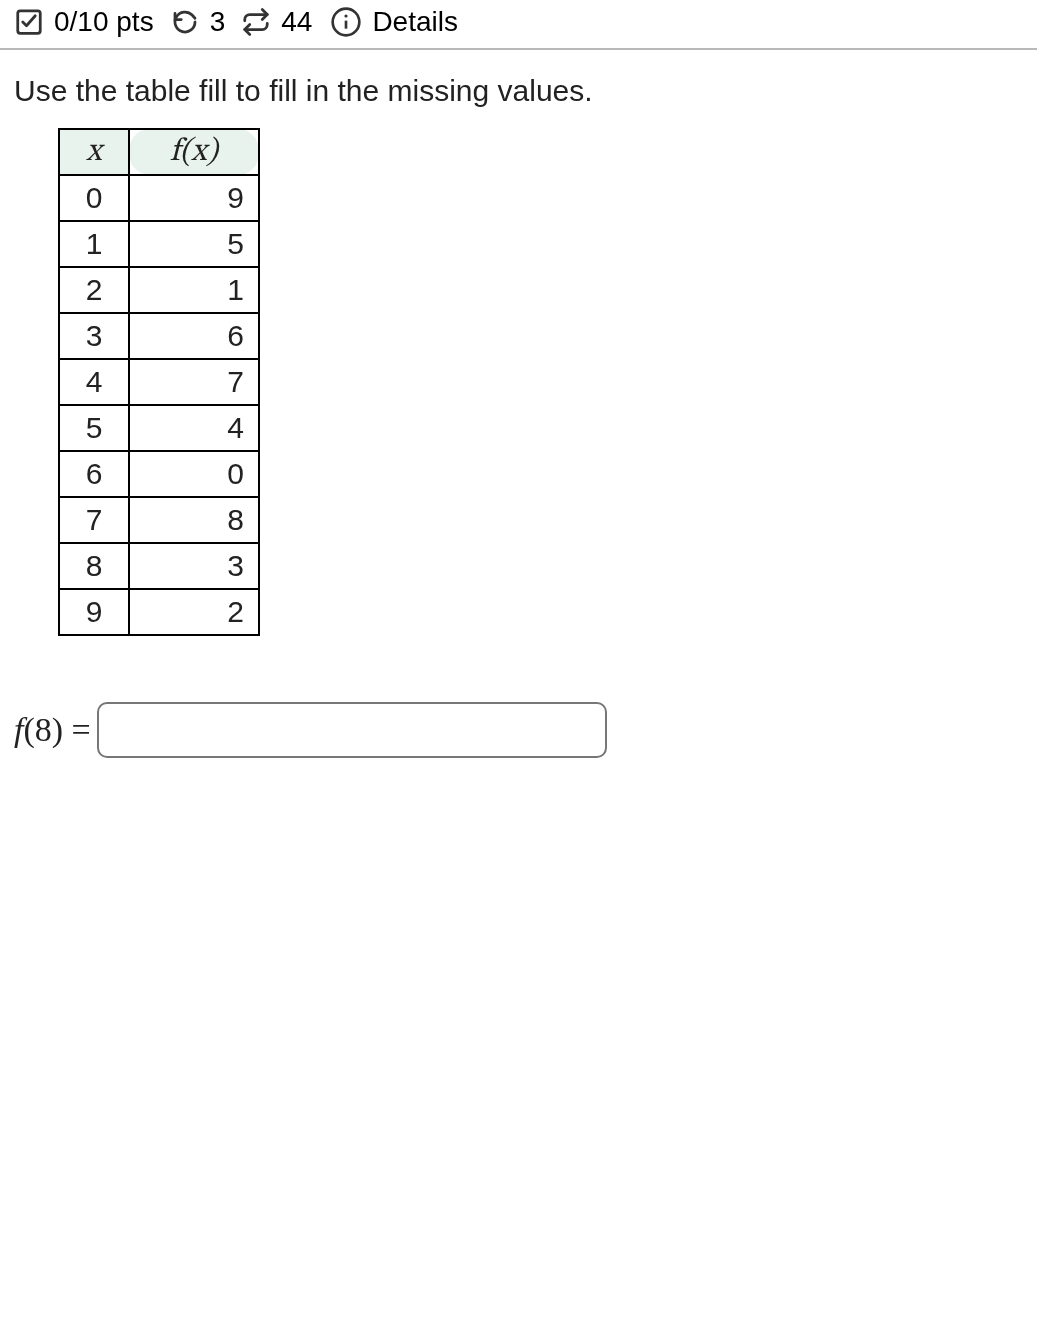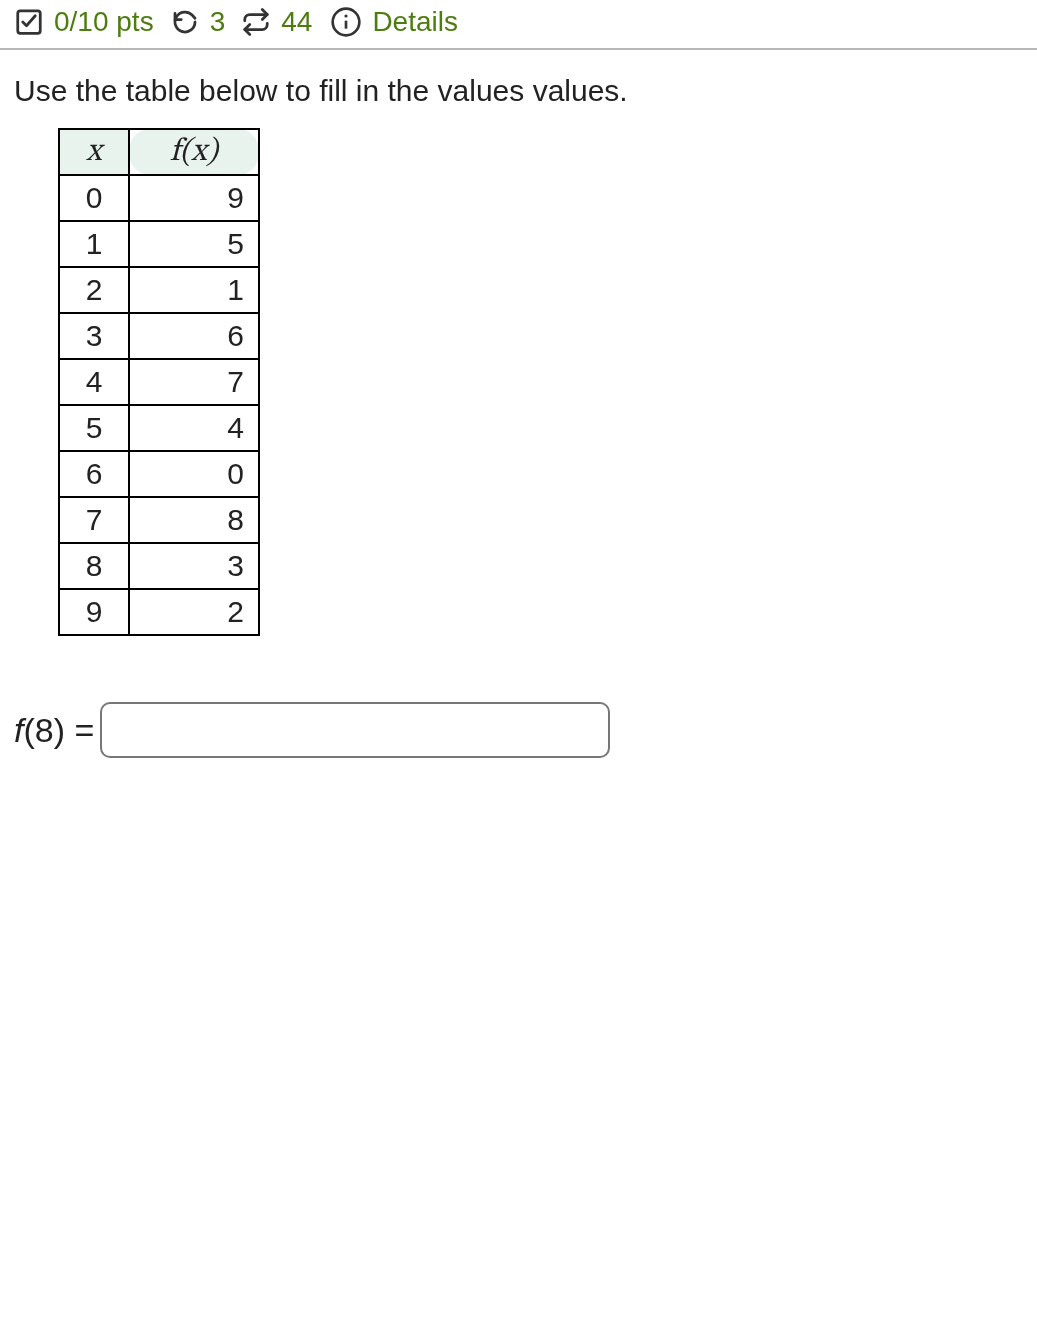--- a/index.html
+++ b/index.html
@@ -10,21 +10,21 @@
     color: #222;
     background: #fff;
     width: 1037px;
   }
   .header {
     display: flex;
     align-items: center;
     gap: 10px;
     padding: 6px 14px 10px 14px;
     border-bottom: 2px solid #b8b8b8;
-    color: #4d7c0f;
+    color: #000000;
   }
   .header .icon-box {
     display: inline-flex;
     align-items: center;
     justify-content: center;
   }
   .instructions {
     padding: 24px 14px 10px 14px;
     font-size: 30px;
   }
@@ -54,21 +54,21 @@
     padding: 30px 14px 20px 14px;
   }
   .qrow {
     display: flex;
     align-items: center;
     margin: 26px 0 42px 0;
     font-size: 34px;
     gap: 6px;
   }
   .math {
-    font-family: Liberation Sans, sans-serif;
+    font-family: Liberation Serif, serif;
     font-style: italic;
   }
   .math .up { font-style: normal; }
   .sup {
     font-size: 0.65em;
     vertical-align: super;
     position: relative;
     top: -0.1em;
   }
   .ans {
@@ -114,21 +114,21 @@
   <span class="icon-box" style="margin-left:8px;">
     <svg width="32" height="32" viewBox="0 0 24 24" fill="none" stroke="#333" stroke-width="2">
       <circle cx="12" cy="12" r="10"></circle>
       <line x1="12" y1="11" x2="12" y2="17"></line>
       <circle cx="12" cy="7.5" r="1.2" fill="#333" stroke="none"></circle>
     </svg>
   </span>
   <span>Details</span>
 </div>
 
-<div class="instructions">Use the table below to fill in the values values.</div>
+<div class="instructions">Use the table fill to fill in the missing values.</div>
 
 <div class="table-wrap">
   <table class="fx">
     <thead>
       <tr>
         <th>x</th>
         <th>f(x)</th>
       </tr>
     </thead>
     <tbody>

